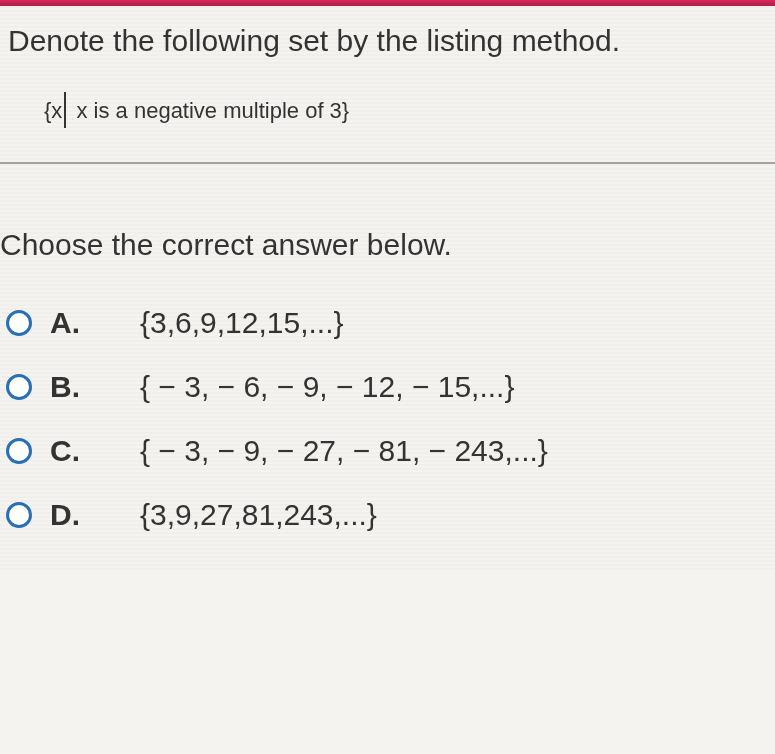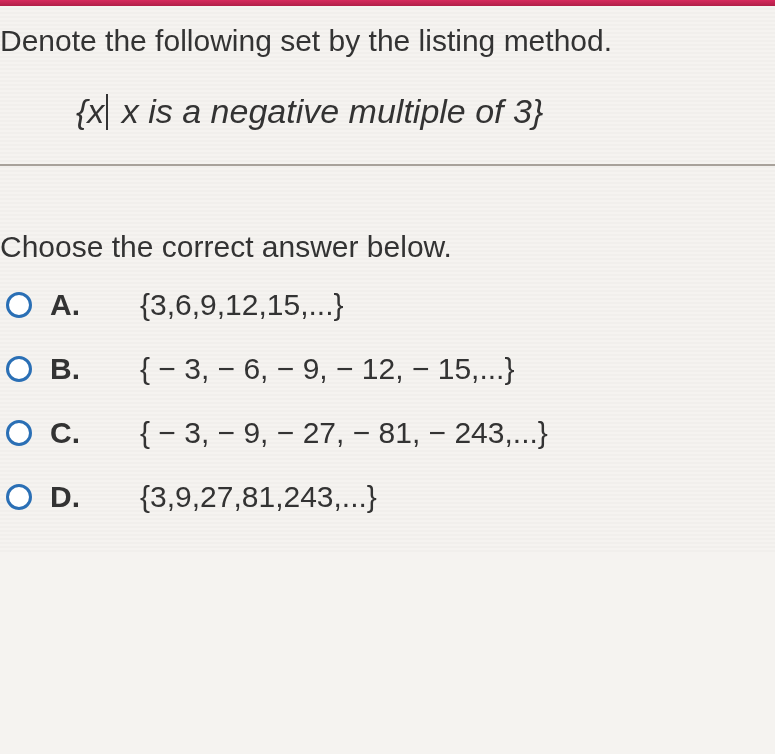--- a/index.html
+++ b/index.html
@@ -22,28 +22,27 @@
       0deg,
       #f5f3f0,
       #f5f3f0 2px,
       #f1efec 2px,
       #f1efec 4px
     );
   }
   .question-text {
     font-size: 30px;
     color: #333;
-    padding-left: 0;
+    padding-left: 8px;
     margin-bottom: 34px;
   }
   .set-expr {
-    font-size: 34px;
+    font-size: 22px;
     color: #333;
-    padding-left: 76px;
-    font-style: italic;
+    padding-left: 44px;
   }
   .set-bar {
     display: inline-block;
     border-left: 2px solid #333;
     height: 36px;
     vertical-align: middle;
     margin: 0 4px 4px 2px;
   }
   .answer-area {
     padding: 64px 10px 10px 0;
@@ -51,21 +50,21 @@
       0deg,
       #f5f3f0,
       #f5f3f0 2px,
       #f1efec 2px,
       #f1efec 4px
     );
   }
   .prompt {
     font-size: 30px;
     color: #333;
-    margin-bottom: 24px;
+    margin-bottom: 44px;
   }
   .choices {
     padding-left: 6px;
   }
   .choice {
     display: flex;
     align-items: center;
     margin-bottom: 30px;
     font-size: 30px;
     color: #333;

